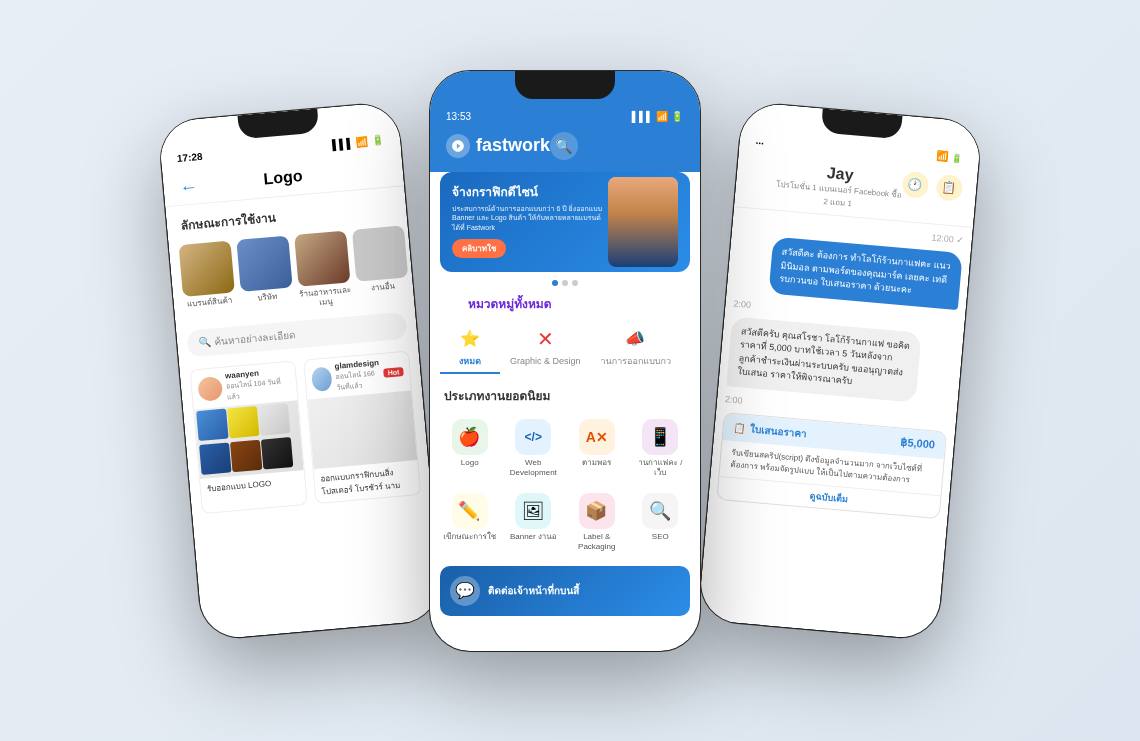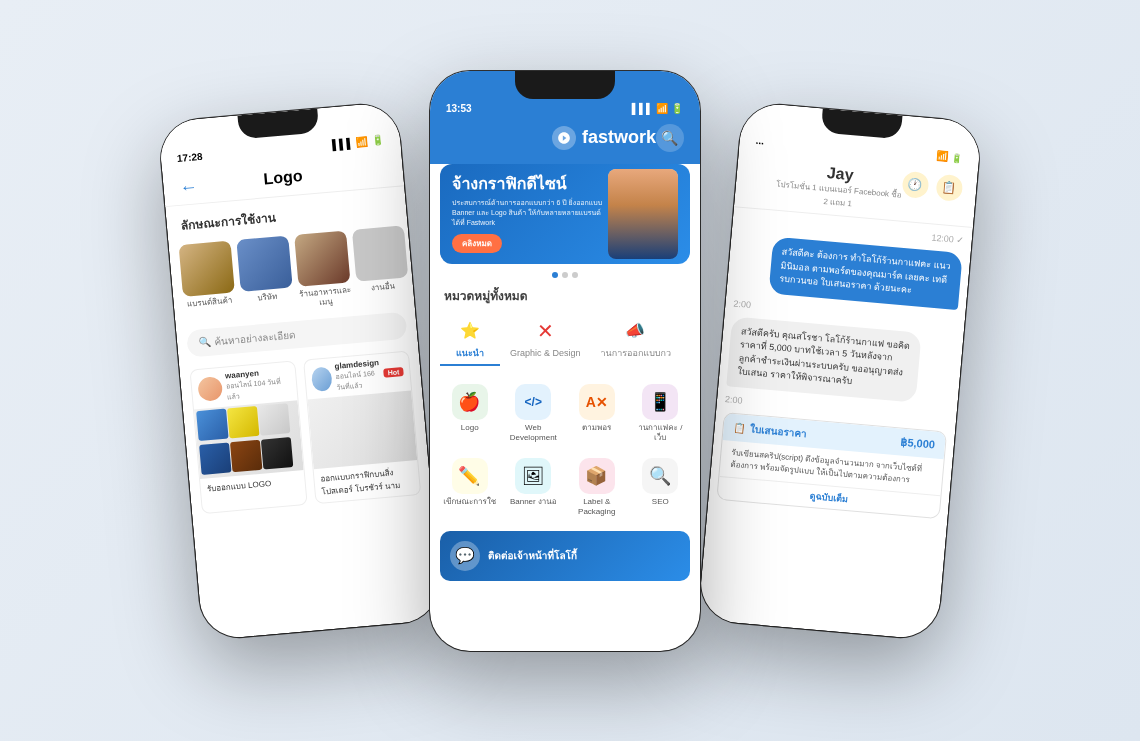--- a/index.html
+++ b/index.html
@@ -266,30 +266,30 @@
       background: #fff;
       height: 100%;
     }
 
     .center-status-bar {
       background: #2b7fd4;
       color: #fff;
       display: flex;
       justify-content: space-between;
       align-items: center;
-      padding: 32px 16px 4px;
+      padding: 40px 16px 4px;
       font-size: 10px;
-      font-weight: 700;
+      font-weight: 400;
     }
 
     .fastwork-header {
       background: #2b7fd4;
       padding: 6px 16px 12px;
       display: flex;
-      justify-content: flex-end;
+      justify-content: flex-start;
       align-items: center;
     }
 
     .fastwork-logo {
       display: flex;
       align-items: center;
       gap: 6px;
       color: #fff;
       font-size: 18px;
       font-weight: 700;
@@ -329,21 +329,21 @@
       position: relative;
       overflow: hidden;
     }
 
     .hero-text {
       color: #fff;
       z-index: 2;
     }
 
     .hero-title {
-      font-size: 16px;
+      font-size: 12px;
       font-weight: 700;
       line-height: 1.3;
     }
 
     .hero-subtitle {
       font-size: 7px;
       opacity: 0.9;
       margin-top: 3px;
       line-height: 1.4;
     }
@@ -376,21 +376,22 @@
       margin-bottom: 4px;
     }
 
     .dot { width: 6px; height: 6px; border-radius: 50%; background: #ccc; }
     .dot.active { background: #2b7fd4; }
 
     .section-title {
       padding: 4px 14px;
       font-size: 12px;
       font-weight: 700;
-      color: #404040;
+      color: #6d28d9;
+      margin-left: 24px;
     }
 
     .tabs-row {
       display: flex;
       gap: 0;
       padding: 2px 10px 8px;
       overflow-x: hidden;
     }
 
     .tab-item {
@@ -783,50 +784,51 @@
             </div>
             <span>fastwork</span>
           </div>
           <div class="search-icon-btn">🔍</div>
         </div>
 
         <div class="hero-banner">
           <div class="hero-text">
             <div class="hero-title">จ้างกราฟิกดีไซน์</div>
             <div class="hero-subtitle">ประสบการณ์ด้านการออกแบบกว่า 6 ปี ยิ่งออกแบบ Banner และ Logo สินค้า ให้กับหลายหลายแบรนด์ ได้ที่ Fastwork</div>
-            <div class="hero-btn">คลิงหมด</div>
+            <div class="hero-btn">คลิบาทใช</div>
           </div>
           <div class="hero-person">
             <div style="width:100%;height:100%;background:linear-gradient(180deg,#e8a87c 0%,#c4834a 40%,#1a3f78 100%);border-radius:8px;"></div>
           </div>
         </div>
 
         <div class="hero-dots">
           <div class="dot active"></div>
           <div class="dot"></div>
           <div class="dot"></div>
         </div>
 
         <div class="section-title">หมวดหมู่ทั้งหมด</div>
 
         <div class="tabs-row">
           <div class="tab-item active">
             <div class="tab-icon">⭐</div>
-            <span class="tab-label">แนะนำ</span>
+            <span class="tab-label">งหมด</span>
           </div>
           <div class="tab-item">
             <div class="tab-icon" style="font-size:20px;color:#e53935;">✕</div>
             <span class="tab-label">Graphic &amp; Design</span>
           </div>
           <div class="tab-item">
             <div class="tab-icon">📣</div>
             <span class="tab-label">านการออกแบบกว</span>
           </div>
         </div>
 
+        <div class="services-section-title">ประเภทงานยอดนิยม</div>
         <div class="services-grid">
           <div class="service-item">
             <div class="service-icon svc-green">🍎</div>
             <span class="service-label">Logo</span>
           </div>
           <div class="service-item">
             <div class="service-icon svc-blue" style="font-size:12px;font-weight:700;color:#1565c0;">&lt;/&gt;</div>
             <span class="service-label">Web Development</span>
           </div>
           <div class="service-item">
@@ -850,21 +852,21 @@
             <span class="service-label">Label &amp; Packaging</span>
           </div>
           <div class="service-item">
             <div class="service-icon svc-gray">🔍</div>
             <span class="service-label">SEO</span>
           </div>
         </div>
 
         <div class="bottom-banner">
           <div class="bottom-banner-icon">💬</div>
-          <span class="bottom-banner-text">ติดต่อเจ้าหน้าที่โลโกี้</span>
+          <span class="bottom-banner-text">ติดต่อเจ้าหน้าที่กบนสี้</span>
         </div>
 
       </div>
     </div>
   </div>
 
   <div class="phone phone-right">
     <div class="phone-inner">
       <div class="notch notch-small"></div>
       <div class="right-phone-content">

